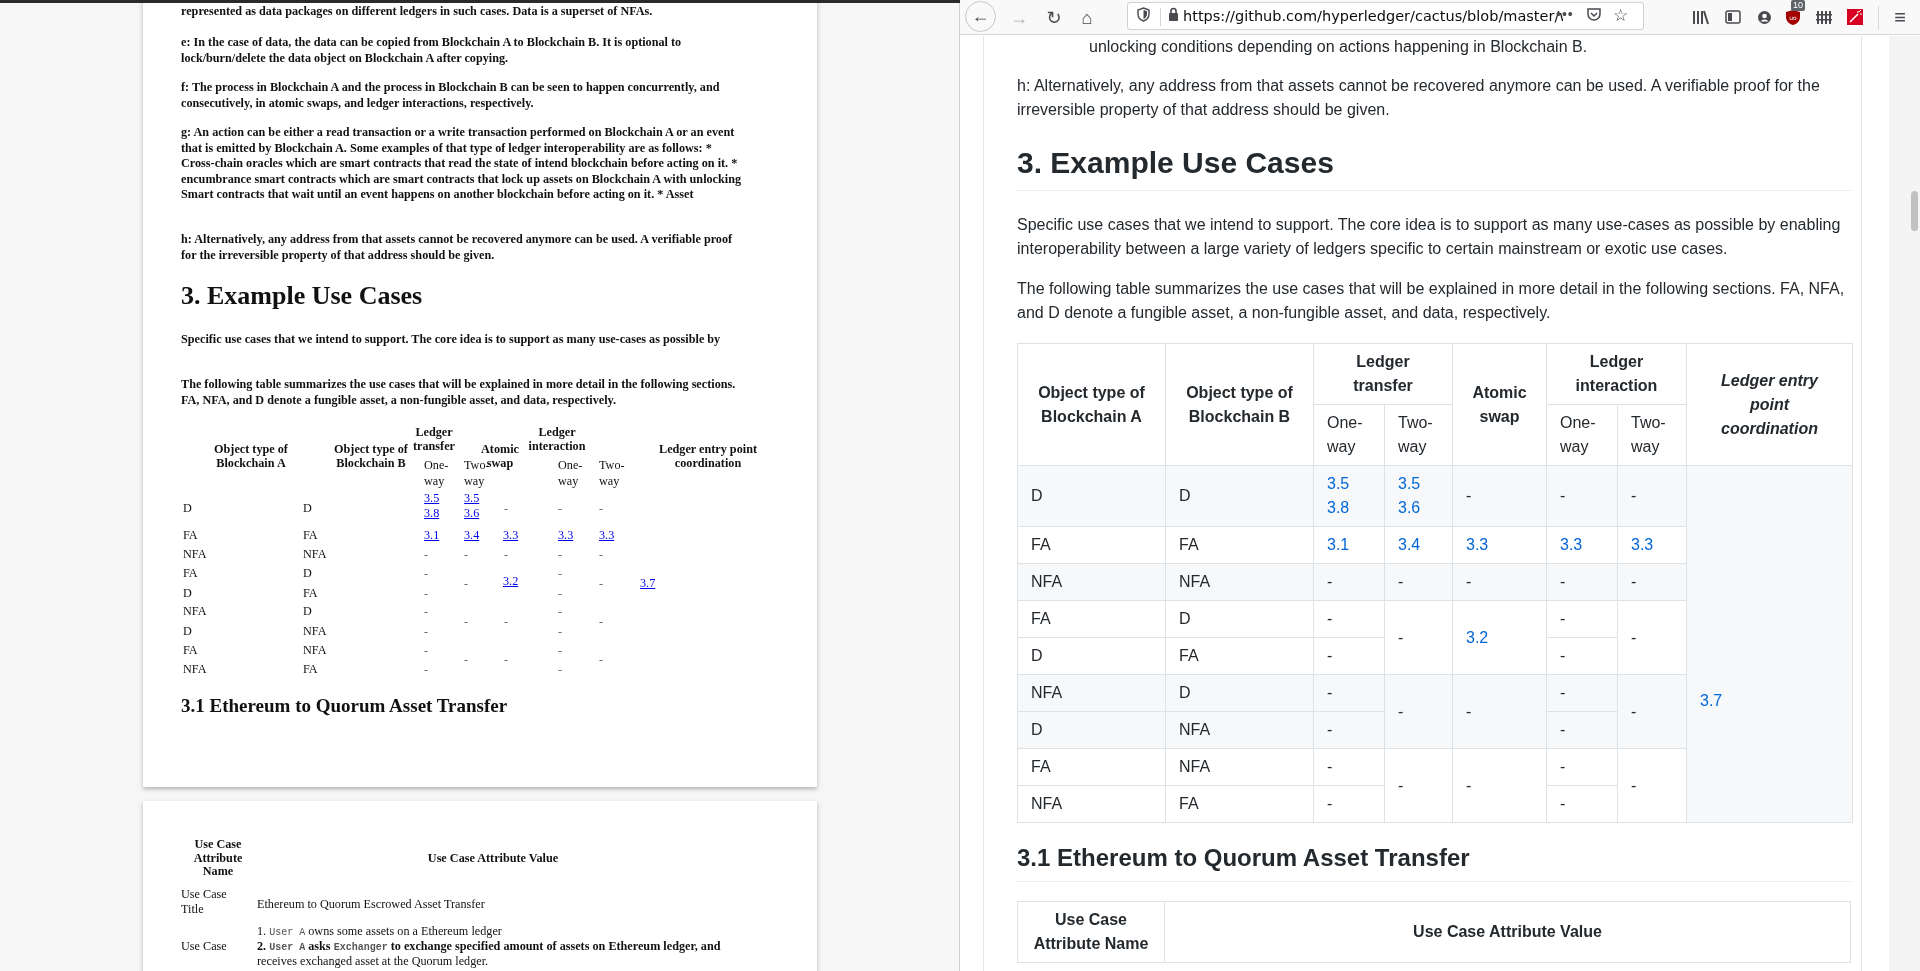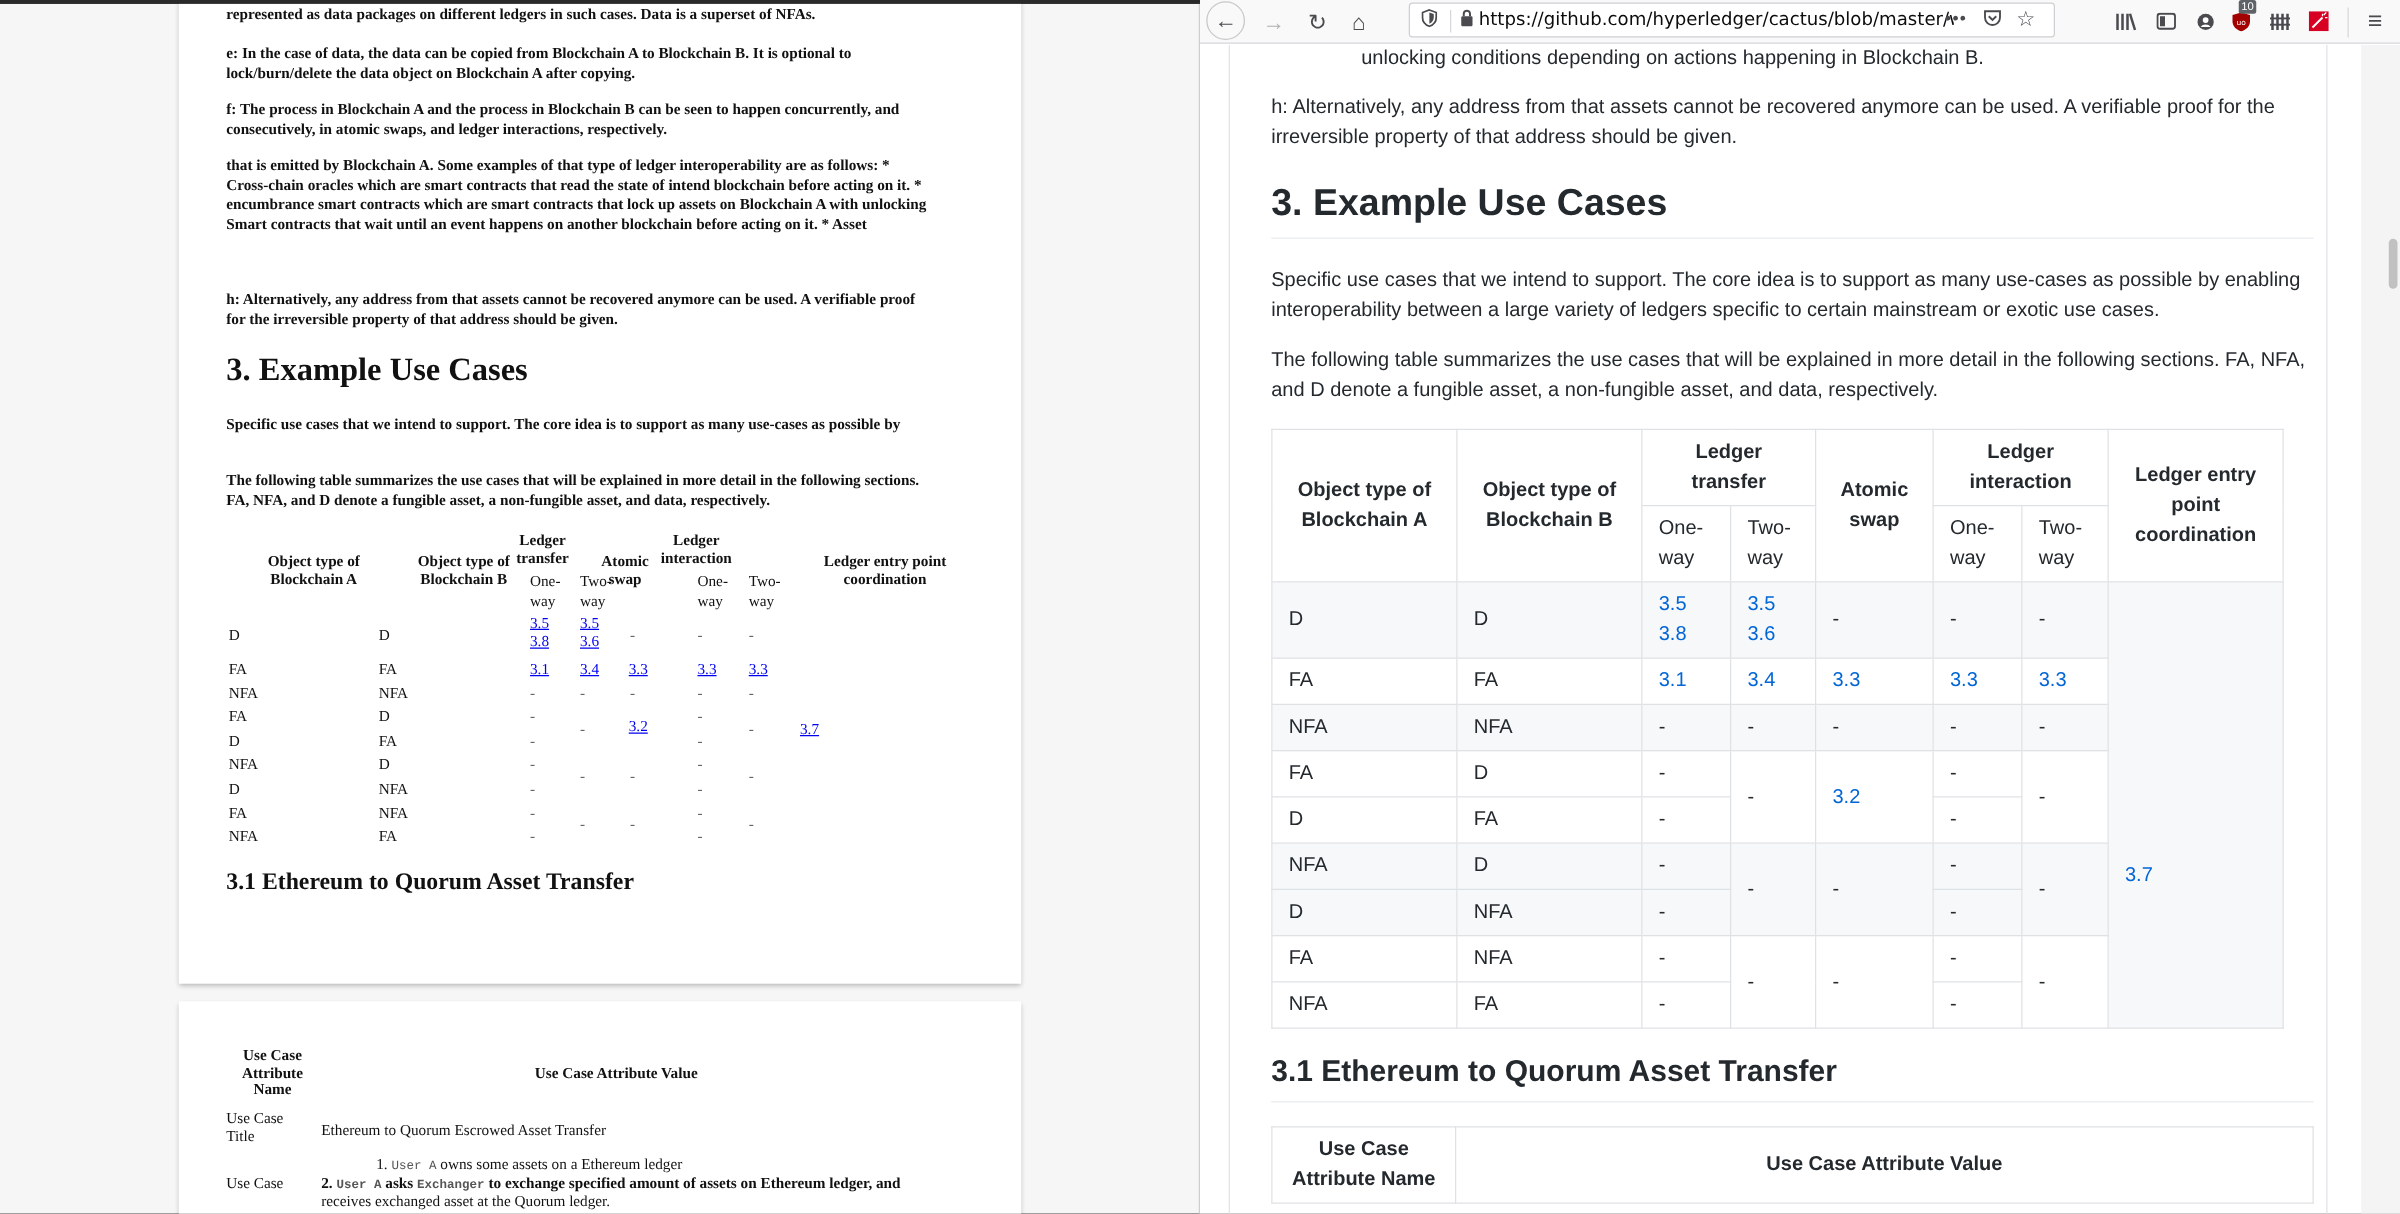--- a/index.html
+++ b/index.html
@@ -66,20 +66,21 @@
       <div>e: In the case of data, the data can be copied from Blockchain A to Blockchain B. It is optional to</div>
       <div>lock/burn/delete the data object on Blockchain A after copying.</div>
     </div>
 
     <div class="pdf-p" style="top:137px;">
       <div>f: The process in Blockchain A and the process in Blockchain B can be seen to happen concurrently, and</div>
       <div>consecutively, in atomic swaps, and ledger interactions, respectively.</div>
     </div>
 
     <div class="pdf-p" style="top:182px;">
+      <div>g: An action can be either a read transaction or a write transaction performed on Blockchain A or an event</div>
       <div>that is emitted by Blockchain A. Some examples of that type of ledger interoperability are as follows: *</div>
       <div>Cross-chain oracles which are smart contracts that read the state of intend blockchain before acting on it. *</div>
       <div>encumbrance smart contracts which are smart contracts that lock up assets on Blockchain A with unlocking</div>
       <div>Smart contracts that wait until an event happens on another blockchain before acting on it. * Asset</div>
     </div>
 
     <div class="pdf-p" style="top:289px;">
       <div>h: Alternatively, any address from that assets cannot be recovered anymore can be used. A verifiable proof</div>
       <div>for the irreversible property of that address should be given.</div>
     </div>
@@ -219,21 +220,21 @@
     </div>
     <div class="pdf-th" style="left:160px; top:51px; width:380px;">Use Case Attribute Value</div>
 
     <div class="pdf-abs" style="left:38px; top:86px; line-height:15px;">
       <div>Use Case</div>
       <div>Title</div>
     </div>
     <div class="pdf-abs" style="left:114px; top:95px;">Ethereum to Quorum Escrowed Asset Transfer</div>
 
     <div class="pdf-abs" style="left:38px; top:137px;">Use Case</div>
-    <div class="pdf-abs" style="left:114px; top:122px;margin-left:44px;">
+    <div class="pdf-abs" style="left:114px; top:122px;">
       <span>1.</span> <span class="mono">User A</span> <span>owns some assets on a Ethereum ledger</span>
     </div>
     <div class="pdf-abs" style="left:114px; top:137px;font-weight:bold;">
       <span>2.</span> <span class="mono">User A</span> <span>asks</span> <span class="mono">Exchanger</span> <span>to exchange specified amount of assets on Ethereum ledger, and</span>
     </div>
     <div class="pdf-abs" style="left:114px; top:152px;">receives exchanged asset at the Quorum ledger.</div>
   </div>
 </div>
 <div id="top-dark"></div>
 
@@ -354,21 +355,21 @@
             <div>transfer</div>
           </th>
         <th rowspan="2" style="width:94px;">
             <div>Atomic</div>
             <div>swap</div>
           </th>
         <th colspan="2">
             <div>Ledger</div>
             <div>interaction</div>
           </th>
-        <th rowspan="2" style="width:140px;">
+        <th rowspan="2" style="width:166px;font-style:italic;">
             <div>Ledger entry</div>
             <div>point</div>
             <div>coordination</div>
           </th>
       </tr>
       <tr>
         <th class="sub" style="width:71px;">
             <div>One-</div>
             <div>way</div>
           </th>

